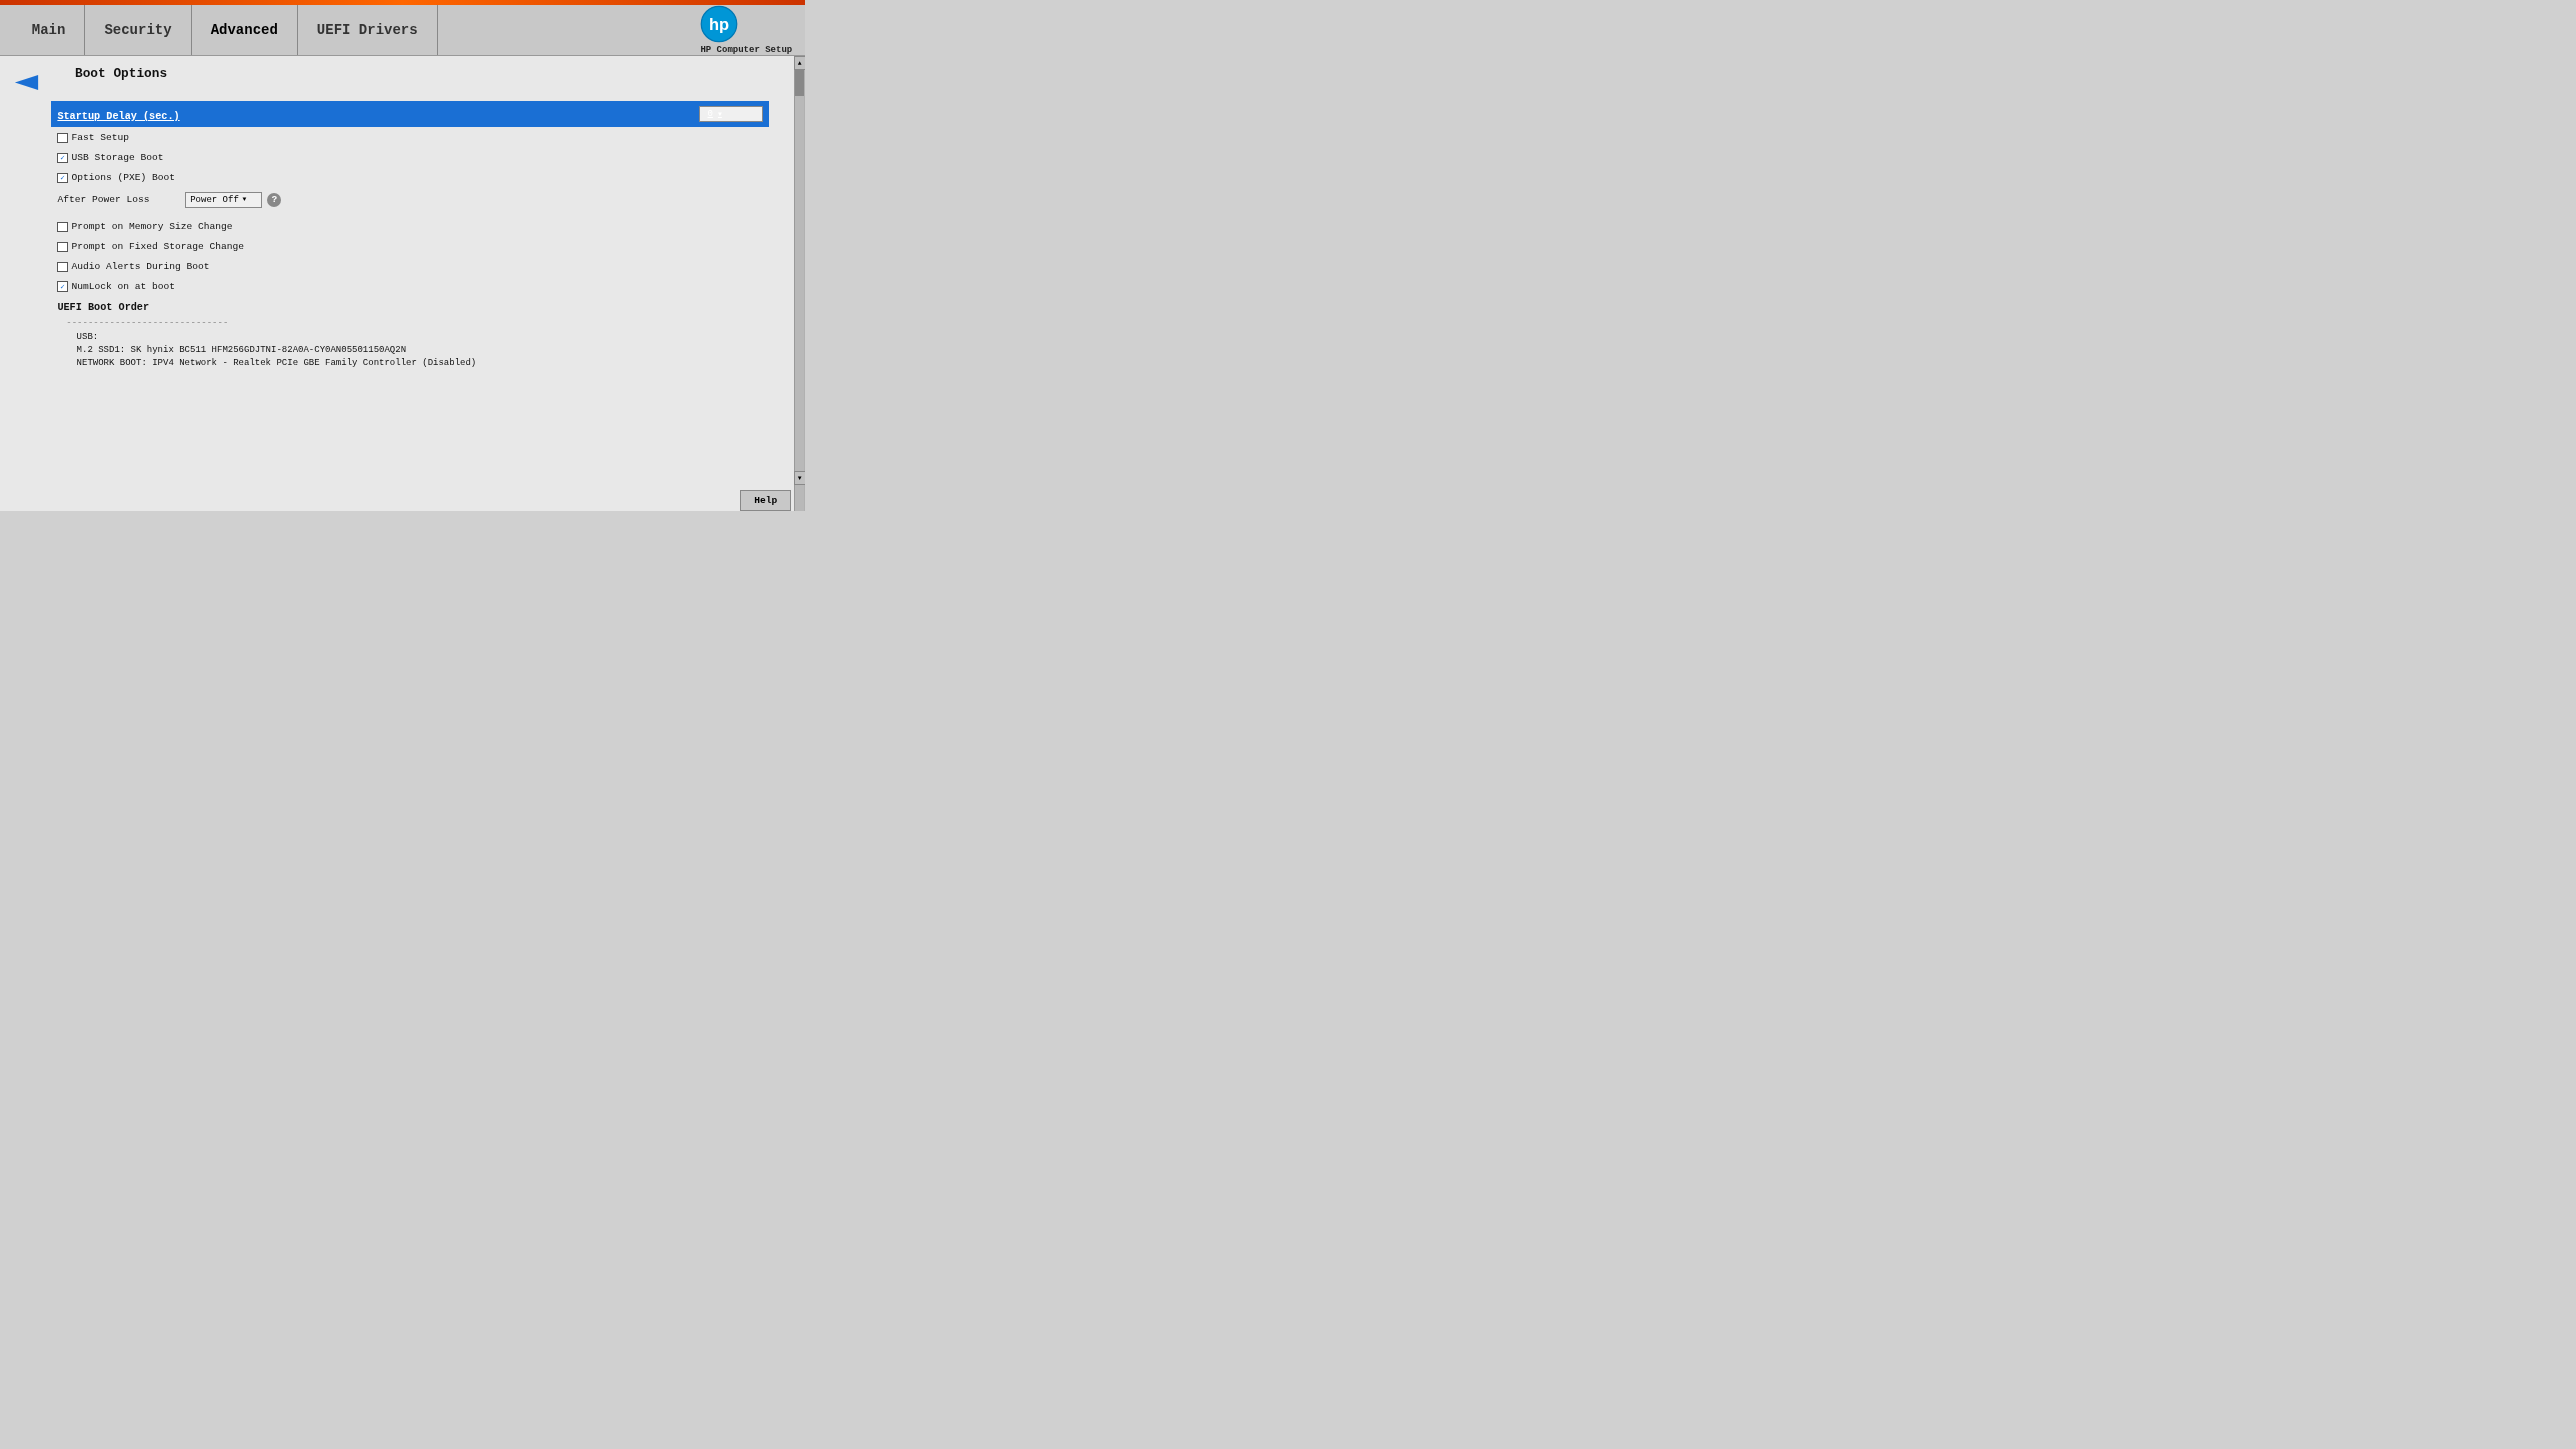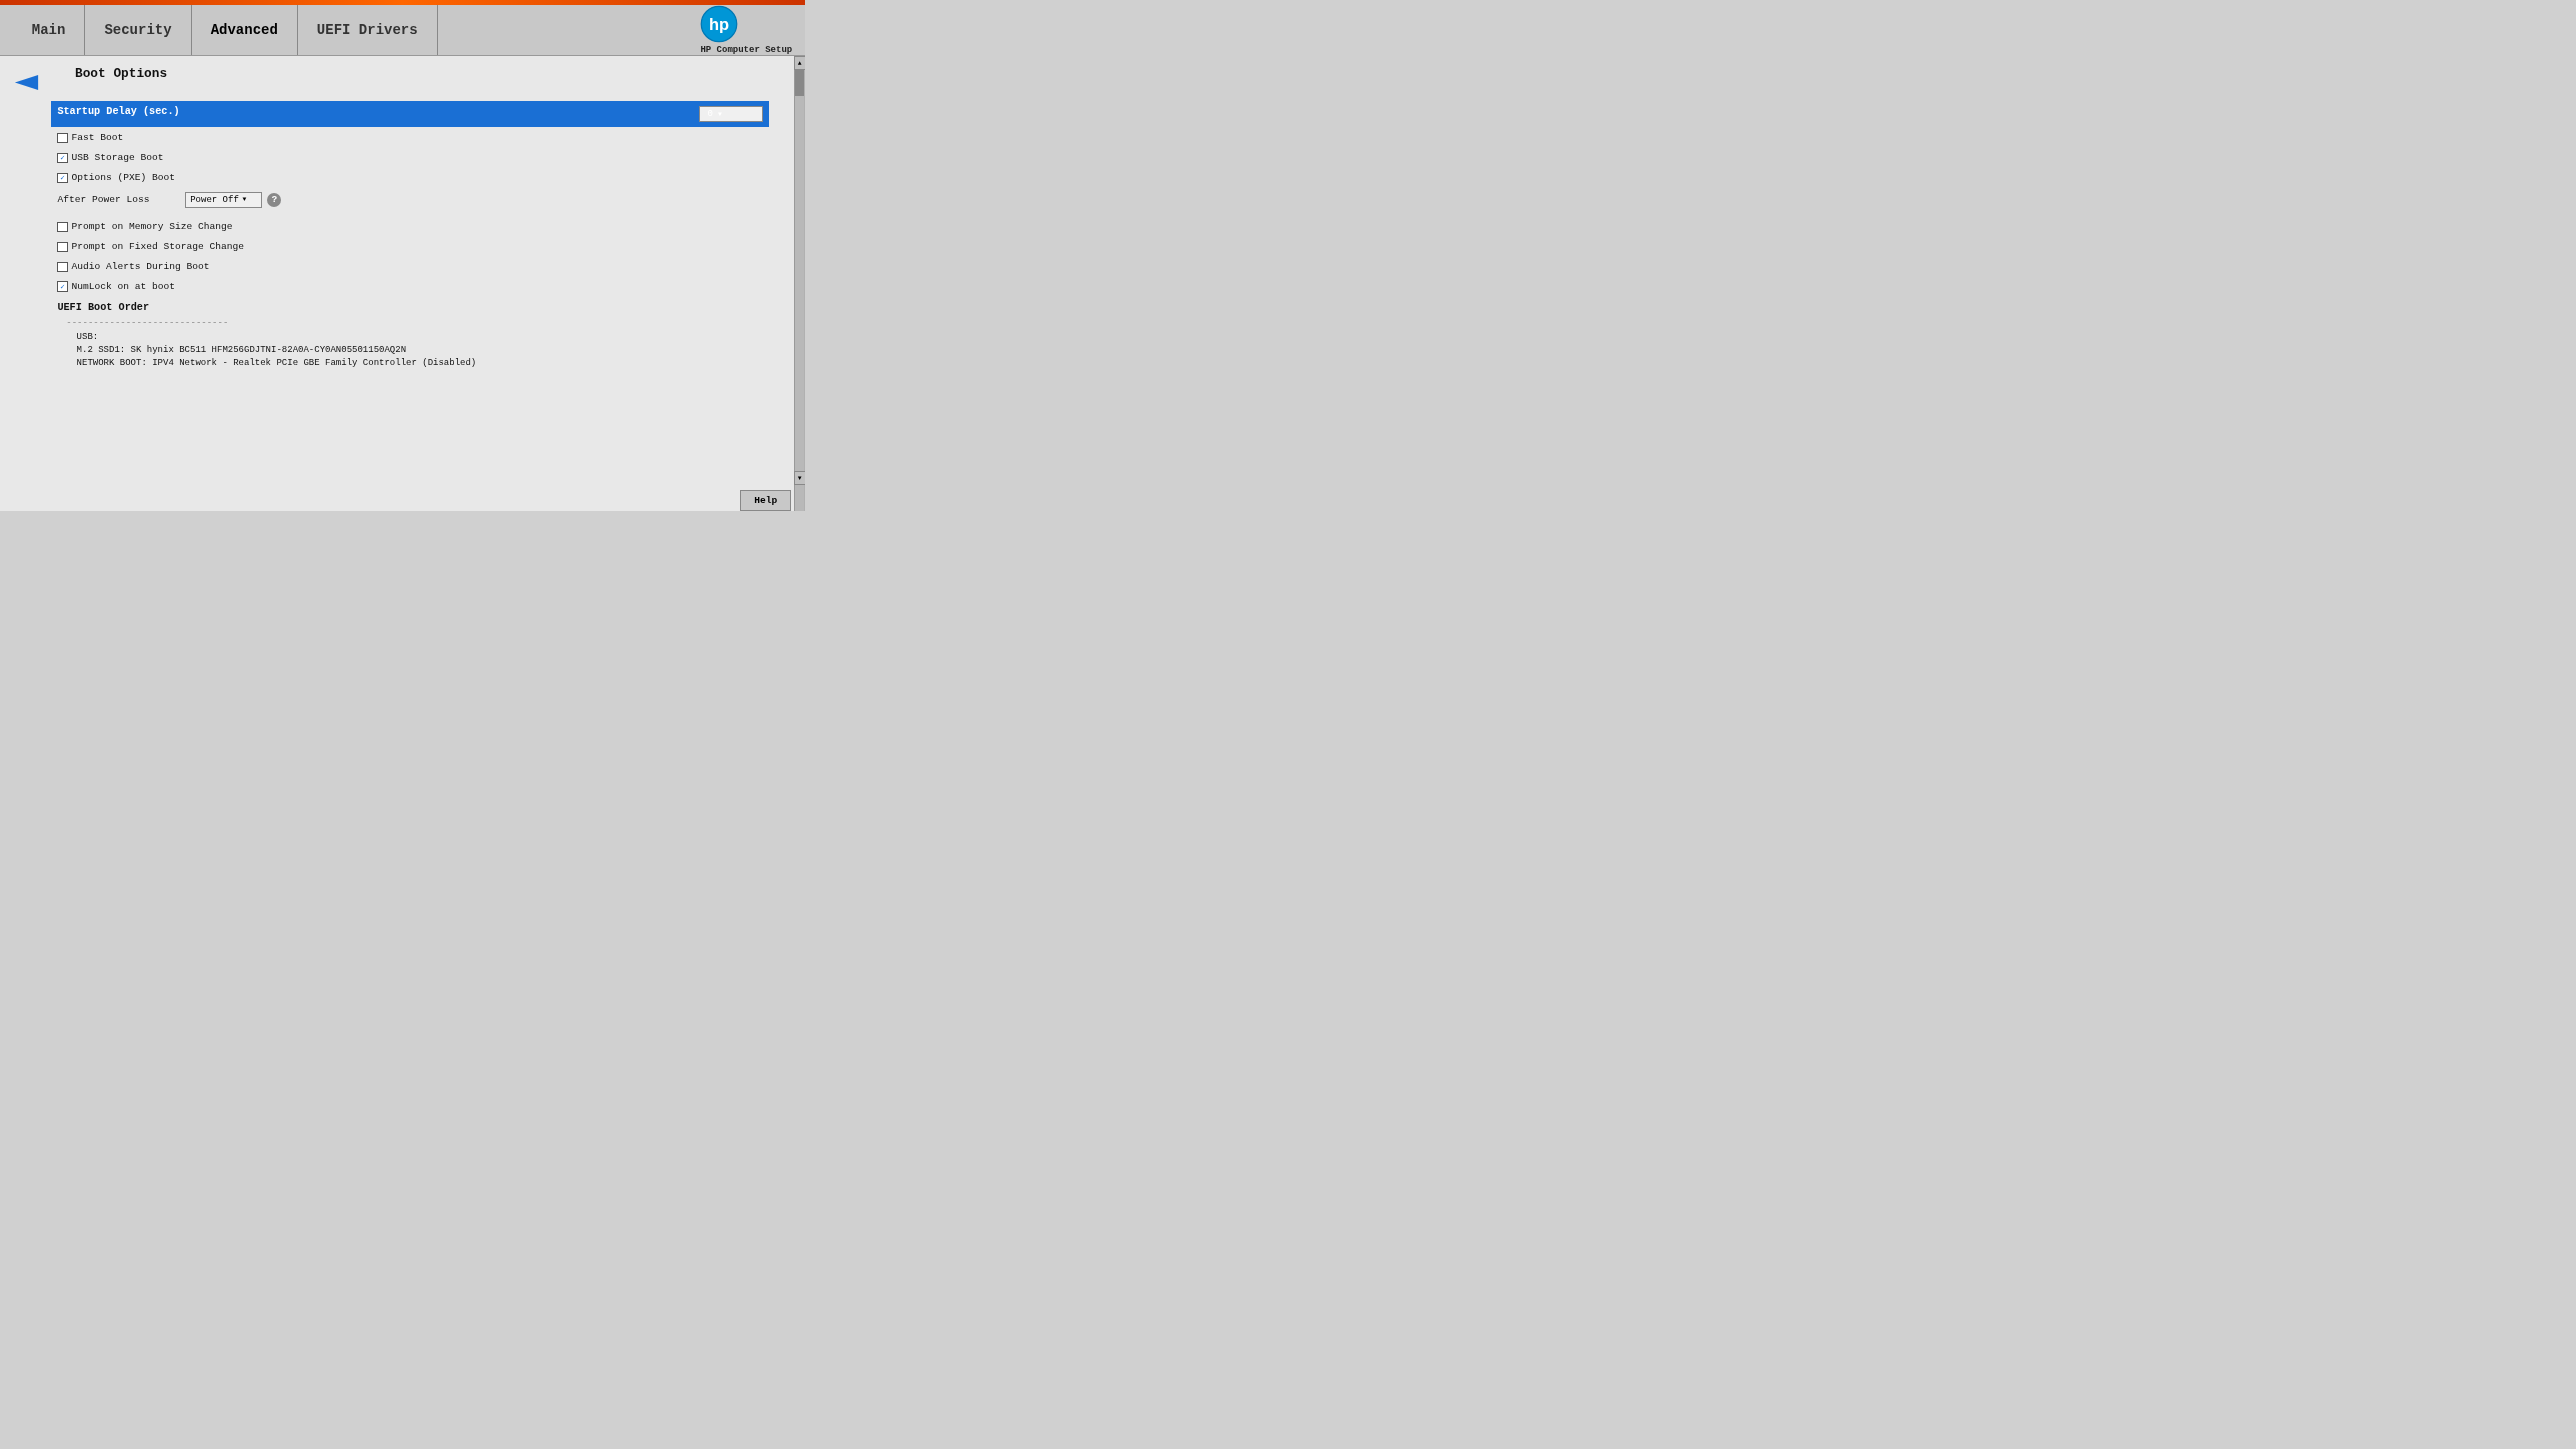--- a/index.html
+++ b/index.html
@@ -125,24 +125,25 @@
     
     .settings-list {
       width: 100%;
     }
 
     
     .setting-row-highlight {
       background-color: #1a6fd4;
       color: white;
       display: flex;
-      align-items: flex-start;
+      align-items: flex-end;
       padding: 5.1px 6.4px;
       margin-bottom: 1.3px;
       width: calc(100% - 11.5px);
+      text-decoration: underline;
     }
 
     .setting-row-highlight .label {
       font-size: 10.2px;
       font-weight: bold;
       flex: 1;
     }
 
     .setting-row {
       display: flex;
@@ -366,21 +367,21 @@
       <div class="setting-row-highlight">
         <span class="label">Startup Delay (sec.)</span>
         <div class="startup-dropdown">
           <span>0</span>
           <span class="arrow">▼</span>
         </div>
       </div>
 
       <div class="setting-row">
         <div class="checkbox"></div>
-        <span class="label">Fast Boot</span>
+        <span class="label">Fast Setup</span>
       </div>
 
       <div class="setting-row">
         <div class="checkbox checked"></div>
         <span class="label">USB Storage Boot</span>
       </div>
 
       <div class="setting-row">
         <div class="checkbox checked"></div>
         <span class="label">Options (PXE) Boot</span>

